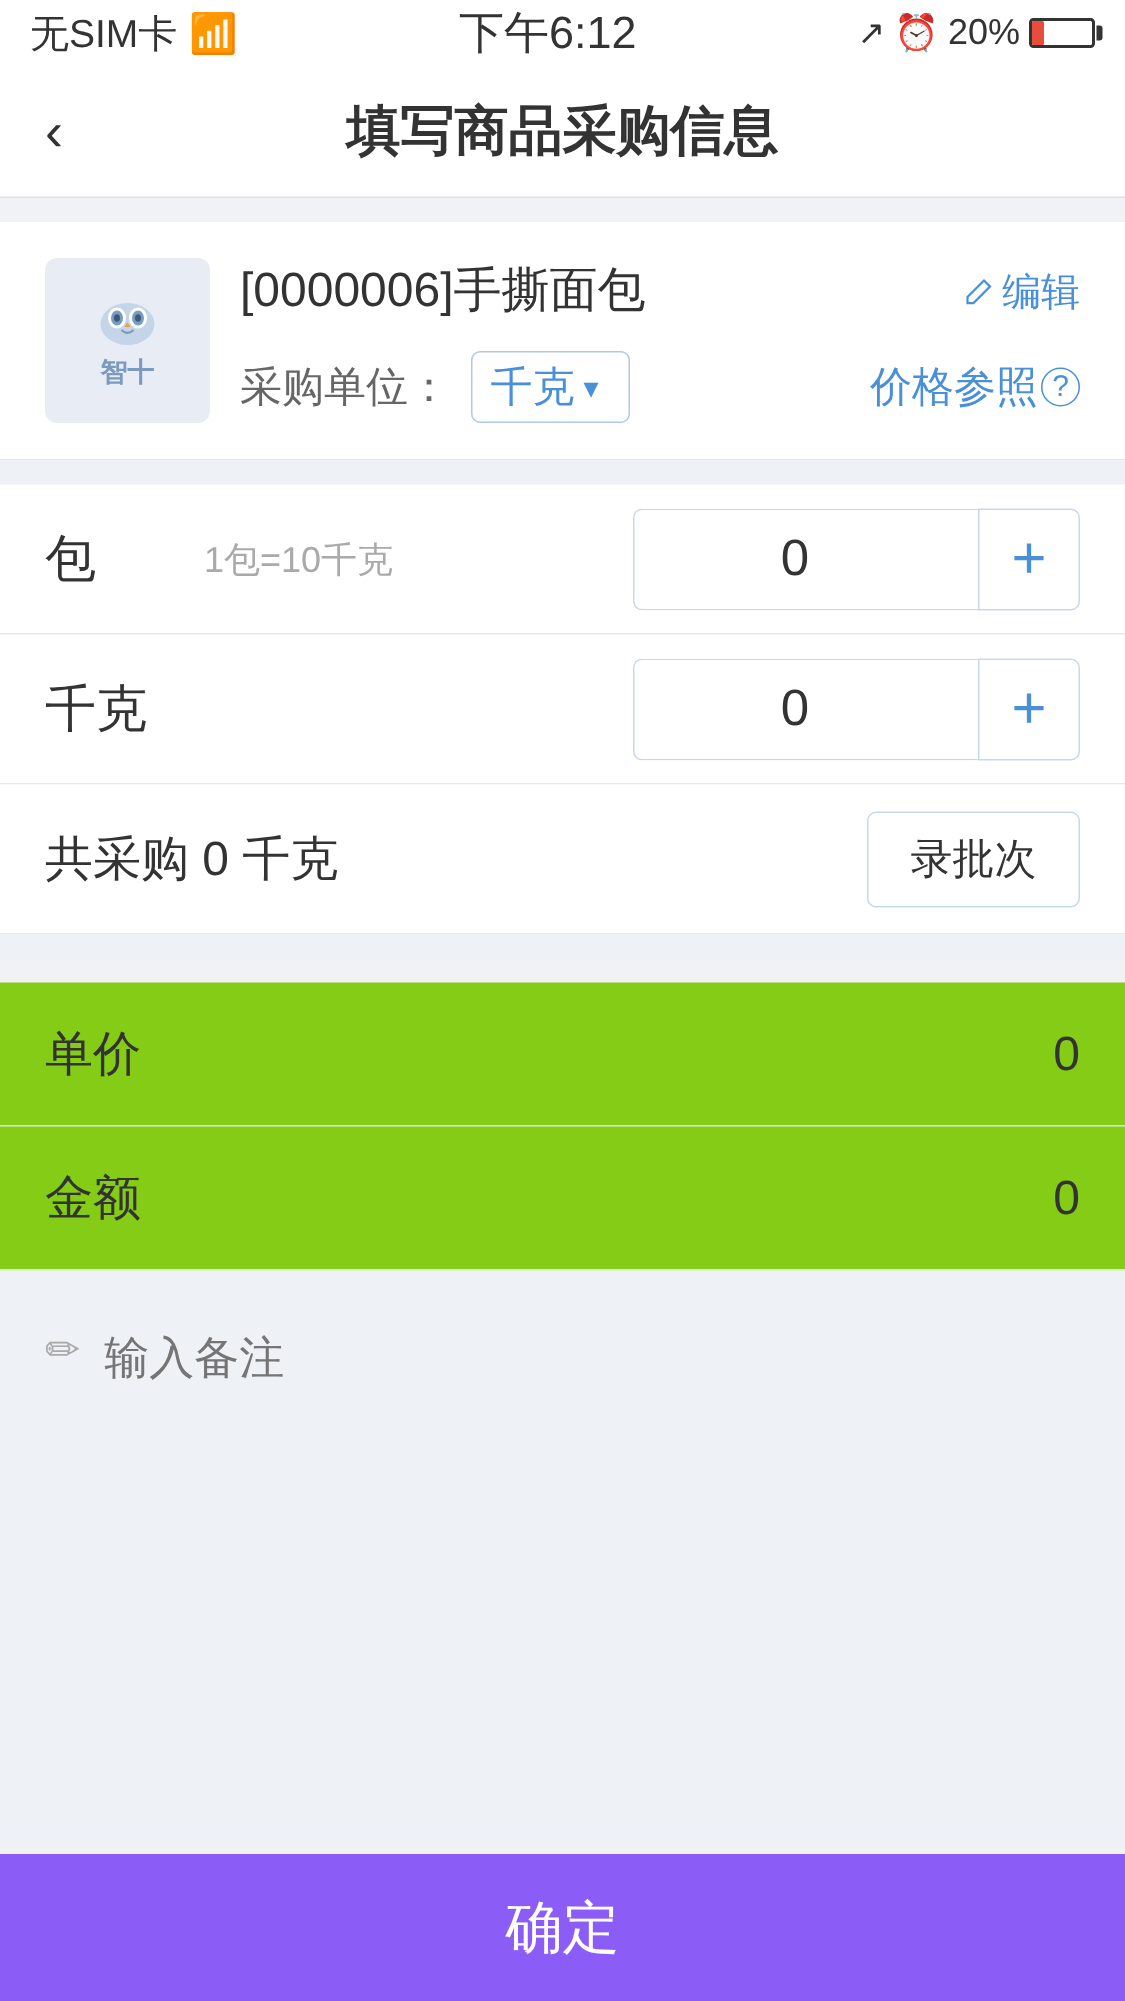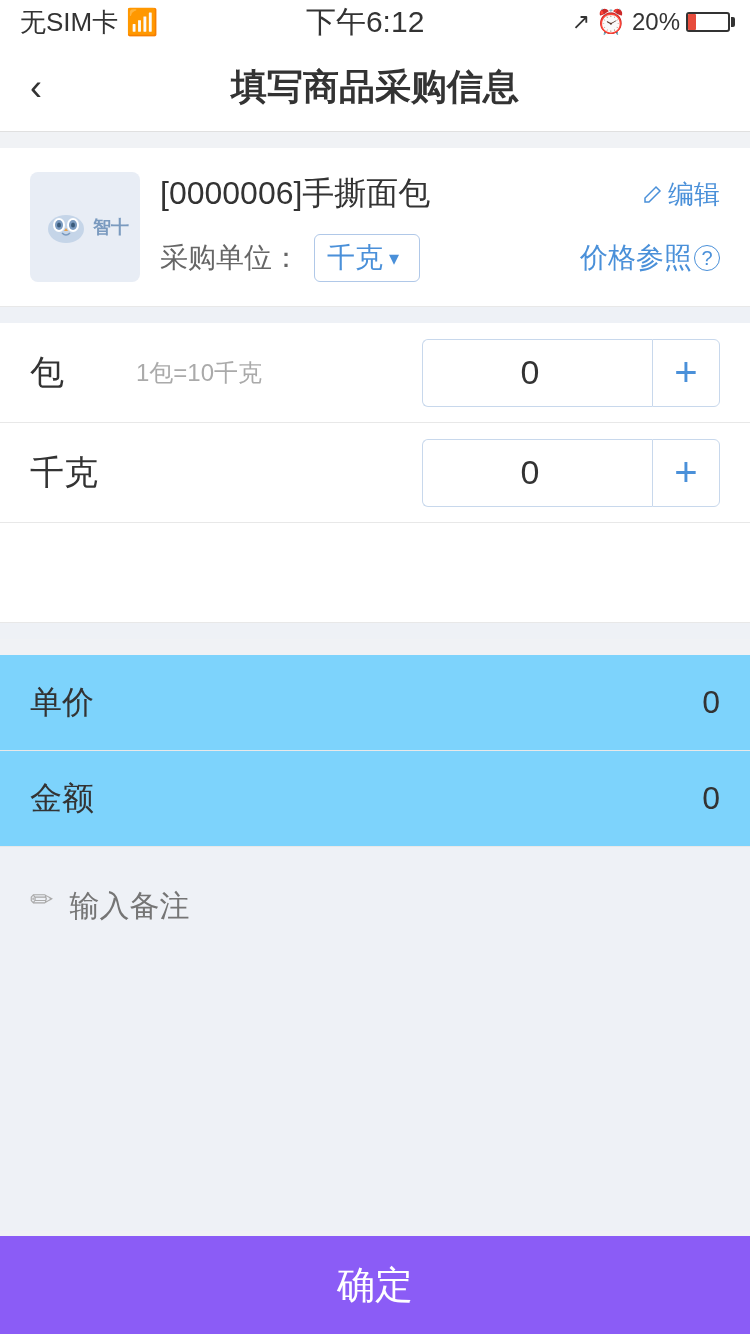--- a/index.html
+++ b/index.html
@@ -95,21 +95,21 @@
       height: 110px;
       background: #e8edf5;
       border-radius: 8px;
       display: flex;
       align-items: center;
       justify-content: center;
       flex-shrink: 0;
     }
     .product-thumb-inner {
       display: flex;
-      flex-direction: row;
+      flex-direction: column;
       align-items: center;
       gap: 2px;
     }
     .owl-icon {
       width: 50px;
       height: 40px;
     }
     .brand-text {
       font-size: 18px;
       color: #7a9abf;
@@ -252,21 +252,21 @@
       border-radius: 6px;
       padding: 12px 28px;
       font-size: 28px;
       color: #333;
       background: #fff;
       cursor: pointer;
     }
 
     
     .info-section {
-      background: #7dd3fc;
+      background: #84cc16;
       margin-top: 16px;
     }
     .info-row {
       display: flex;
       align-items: center;
       padding: 0 30px;
       height: 96px;
       border-bottom: 1px solid #e8e8e8;
     }
     .info-row-label {
@@ -404,20 +404,28 @@
 
   <div class="input-row">
     <span class="input-row-label">千克</span>
     <div class="input-row-right">
       <input class="qty-input" type="number" value="0" style="">
       <div class="plus-btn">+</div>
     </div>
   </div>
 
   <div class="summary-row">
+    <span class="summary-text">
+      <span>共采购</span>
+      <span> </span>
+      <span>0</span>
+      <span> </span>
+      <span>千克</span>
+    </span>
+    <button class="record-btn">录批次</button>
   </div>
 </div>
 
 <div class="section-divider"></div>
 
 <div class="info-section">
   <div class="info-row">
     <span class="info-row-label">单价</span>
     <span class="info-row-value">0</span>
   </div>

